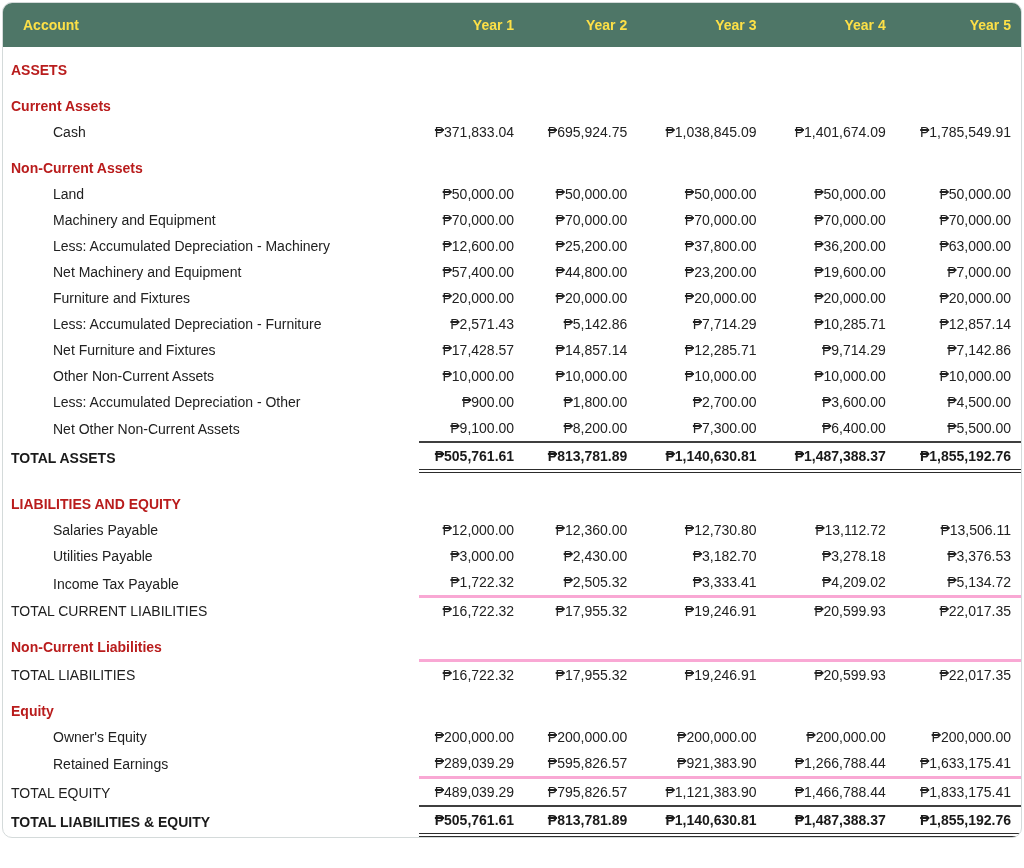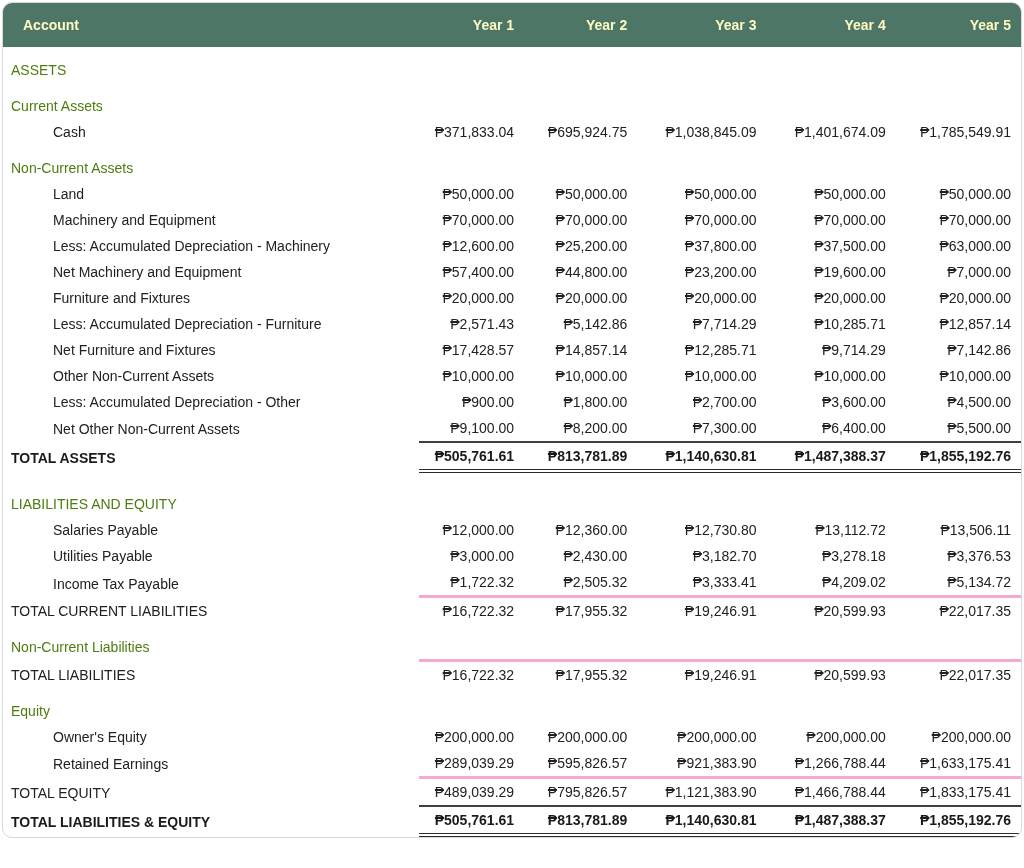--- a/index.html
+++ b/index.html
@@ -18,21 +18,21 @@
   }
   table {
     width: 100%;
     border-collapse: collapse;
     font-size: 14px;
     color: #212121;
     line-height: 18px;
   }
   thead th {
     background: #4e7667;
-    color: #fef9c3;
+    color: #fde047;
     font-weight: bold;
     padding: 13px 10px;
     text-align: right;
     white-space: nowrap;
   }
   thead th.acct {
     text-align: left;
     padding-left: 20px;
   }
   td {
@@ -42,22 +42,22 @@
   td.label {
     text-align: left;
     padding-left: 8px;
     white-space: nowrap;
   }
   td.val {
     text-align: right;
     white-space: nowrap;
   }
   tr.section td {
-    color: #4d7c0f;
-    font-weight: normal;
+    color: #b91c1c;
+    font-weight: bold;
     padding-top: 14px;
   }
   tr.section.gap-lg td {
     padding-top: 24px;
   }
   tr.detail td.label {
     padding-left: 50px;
     margin-top: 16px;
   }
   tr.subtotal td.val {
@@ -143,21 +143,21 @@
     <td class="val">₱70,000.00</td>
     <td class="val">₱70,000.00</td>
     <td class="val">₱70,000.00</td>
     <td class="val">₱70,000.00</td>
   </tr>
         <tr class="detail">
     <td class="label">Less: Accumulated Depreciation - Machinery</td>
     <td class="val">₱12,600.00</td>
     <td class="val">₱25,200.00</td>
     <td class="val">₱37,800.00</td>
-    <td class="val">₱37,500.00</td>
+    <td class="val">₱36,200.00</td>
     <td class="val">₱63,000.00</td>
   </tr>
         <tr class="detail">
     <td class="label">Net Machinery and Equipment</td>
     <td class="val">₱57,400.00</td>
     <td class="val">₱44,800.00</td>
     <td class="val">₱23,200.00</td>
     <td class="val">₱19,600.00</td>
     <td class="val">₱7,000.00</td>
   </tr>

